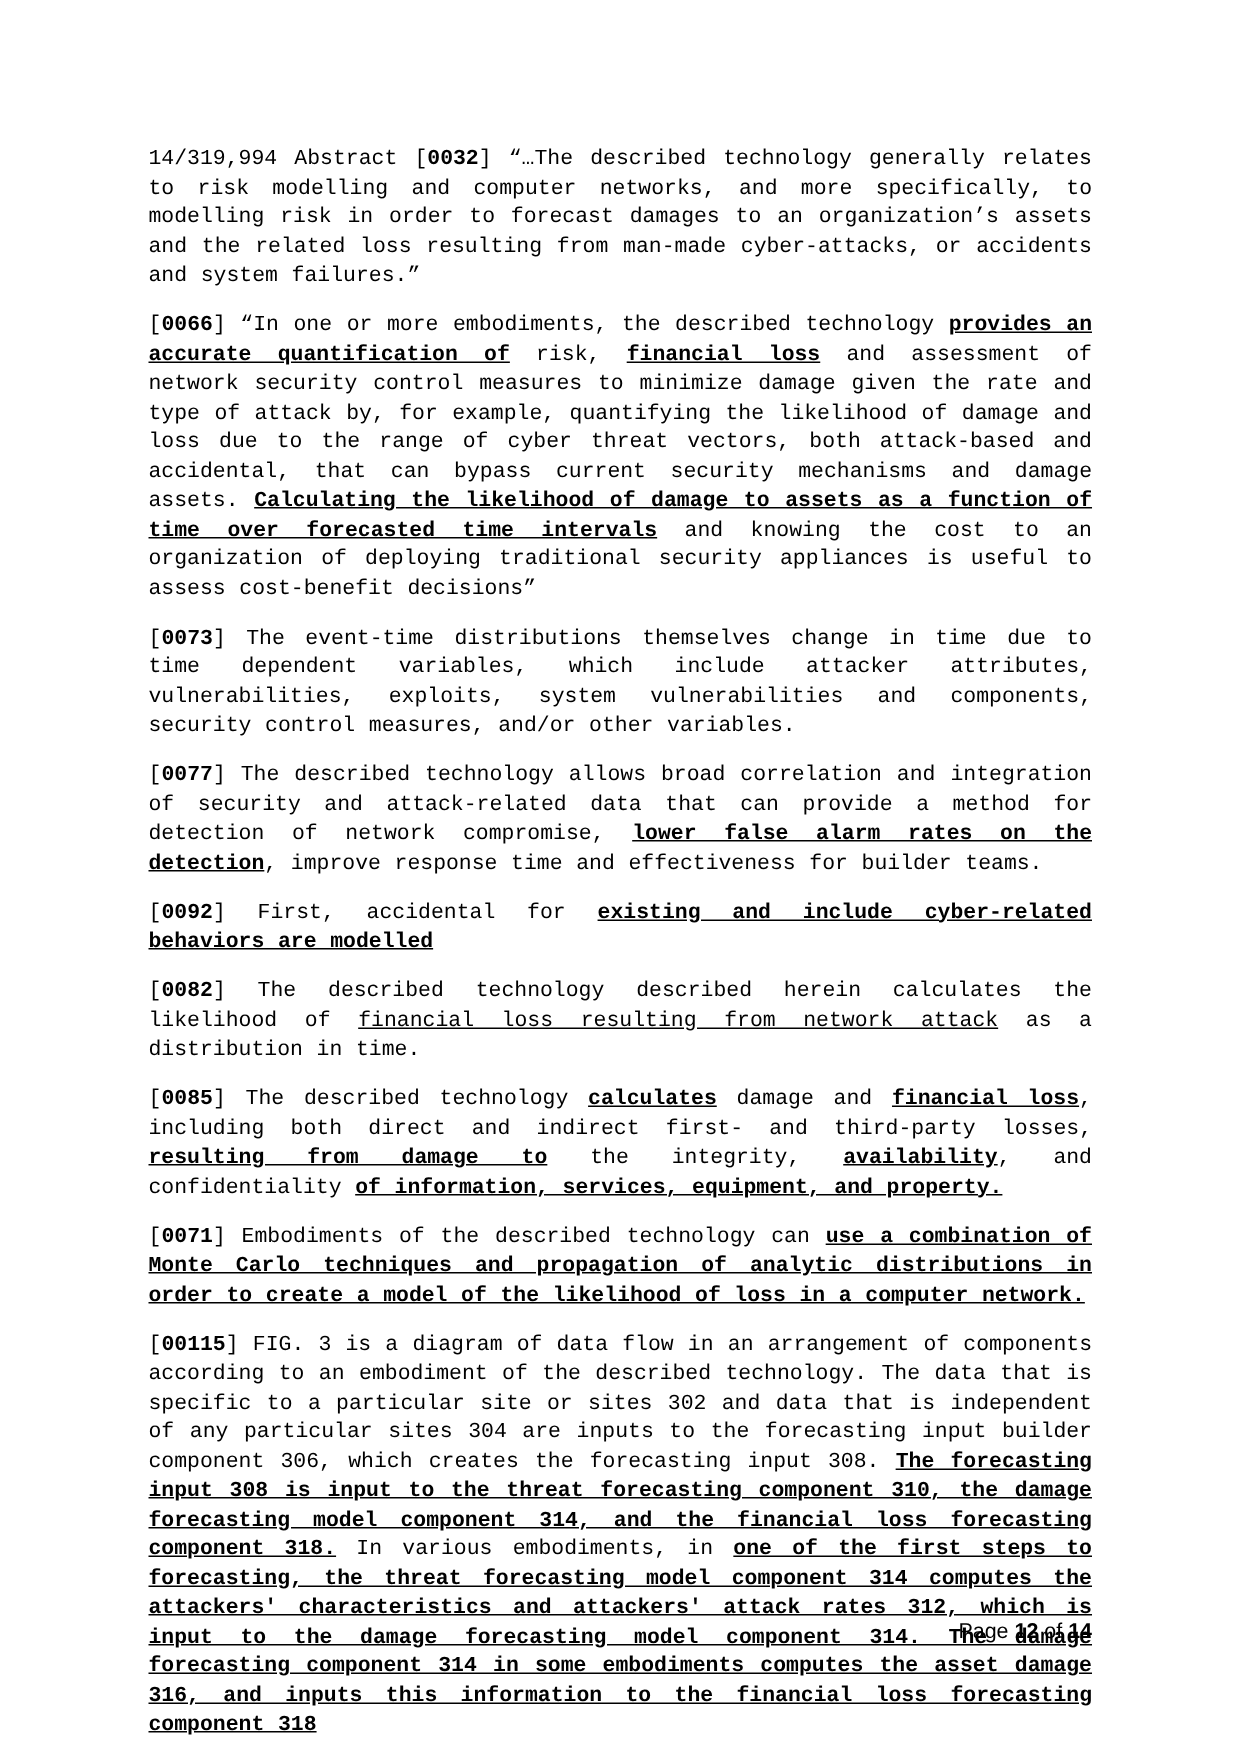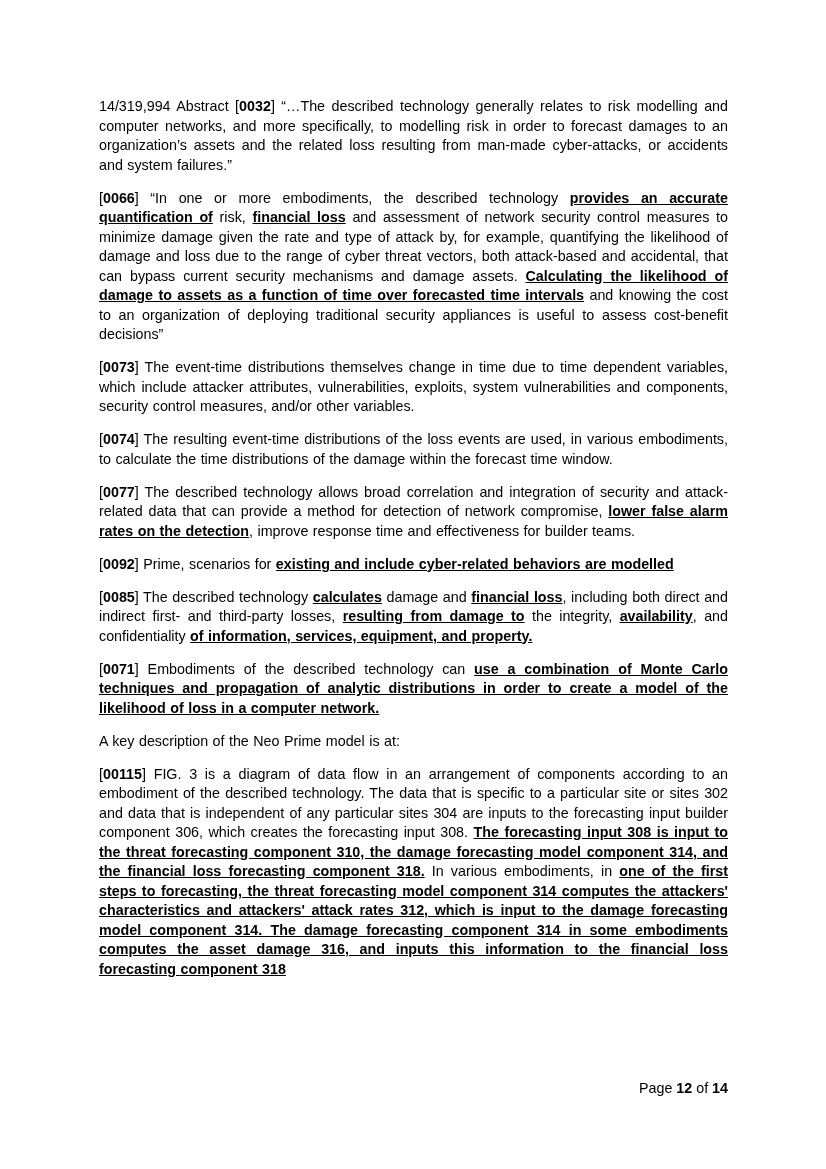--- a/index.html
+++ b/index.html
@@ -17,42 +17,42 @@
     height: 1169px;
     background: #ffffff;
     padding: 97px 98px 0 99px;
   }
   .doc-body .para {
     font-size: 14.3px;
     line-height: 19.5px;
     text-align: justify;
     margin-bottom: 13.5px;
     word-spacing: 0.5px;
+    font-family: Liberation Mono, monospace;
   }
   .b { font-weight: bold; text-align: center; }
   .u { text-decoration: underline; }
   .footer {
     position: absolute;
     top: 1079px;
     right: 98px;
     font-size: 14.3px;
     line-height: 19.5px;
     text-align: right;
   }
 </style>
 </head>
 <body>
 
 <div class="page">
   <div class="doc-body">
       <p class="para"><span>14/319,994 Abstract [</span><span class="b">0032</span><span>] “…The described technology generally relates to risk modelling and computer networks, and more specifically, to modelling risk in order to forecast damages to an organization’s assets and the related loss resulting from man-made cyber-attacks, or accidents and system failures.”</span></p>
       <p class="para"><span>[</span><span class="b">0066</span><span>] “In one or more embodiments, the described technology </span><span class="b u">provides an accurate quantification of</span><span> risk, </span><span class="b u">financial loss</span><span> and assessment of network security control measures to minimize damage given the rate and type of attack by, for example, quantifying the likelihood of damage and loss due to the range of cyber threat vectors, both attack-based and accidental, that can bypass current security mechanisms and damage assets. </span><span class="b u">Calculating the likelihood of damage to assets as a function of time over forecasted time intervals</span><span> and knowing the cost to an organization of deploying traditional security appliances is useful to assess cost-benefit decisions”</span></p>
       <p class="para"><span>[</span><span class="b">0073</span><span>] The event-time distributions themselves change in time due to time dependent variables, which include attacker attributes, vulnerabilities, exploits, system vulnerabilities and components, security control measures, and/or other variables.</span></p>
-      <p class="para"><span>[</span><span class="b">0074</span><span>] The resulting event-time distributions of the loss events are used, in various embodiments, to calculate the time distributions of the damage within the forecast time window.</span></p>
       <p class="para"><span>[</span><span class="b">0077</span><span>] The described technology allows broad correlation and integration of security and attack-related data that can provide a method for detection of network compromise, </span><span class="b u">lower false alarm rates on the detection</span><span>, improve response time and effectiveness for builder teams.</span></p>
-      <p class="para"><span>[</span><span class="b">0092</span><span>] Prime, scenarios for </span><span class="b u">existing and include cyber-related behaviors are modelled</span></p>
+      <p class="para"><span>[</span><span class="b">0092</span><span>] First, accidental for </span><span class="b u">existing and include cyber-related behaviors are modelled</span></p>
+      <p class="para"><span>[</span><span class="b">0082</span><span>] The described technology described herein calculates the likelihood of </span><span class="u">financial loss resulting from network attack</span><span> as a distribution in time.</span></p>
       <p class="para"><span>[</span><span class="b">0085</span><span>] The described technology </span><span class="b u">calculates</span><span> damage and </span><span class="b u">financial loss</span><span>, including both direct and indirect first- and third-party losses, </span><span class="b u">resulting from damage to</span><span> the integrity, </span><span class="b u">availability</span><span>, and confidentiality </span><span class="b u">of information, services, equipment, and property.</span></p>
       <p class="para"><span>[</span><span class="b">0071</span><span>] Embodiments of the described technology can </span><span class="b u">use a combination of Monte Carlo techniques and propagation of analytic distributions in order to create a model of the likelihood of loss in a computer network.</span></p>
-      <p class="para"><span>A key description of the Neo Prime model is at:</span></p>
       <p class="para"><span>[</span><span class="b">00115</span><span>] FIG. 3 is a diagram of data flow in an arrangement of components according to an embodiment of the described technology. The data that is specific to a particular site or sites 302 and data that is independent of any particular sites 304 are inputs to the forecasting input builder component 306, which creates the forecasting input 308. </span><span class="b u">The forecasting input 308 is input to the threat forecasting component 310, the damage forecasting model component 314, and the financial loss forecasting component 318.</span><span> In various embodiments, in </span><span class="b u">one of the first steps to forecasting, the threat forecasting model component 314 computes the attackers' characteristics and attackers' attack rates 312, which is input to the damage forecasting model component 314. The damage forecasting component 314 in some embodiments computes the asset damage 316, and inputs this information to the financial loss forecasting component 318</span></p>
     </div>
   <div class="footer"><span>Page </span><span class="b">12</span><span> of </span><span class="b">14</span></div>
 </div>
 
 </body></html>

